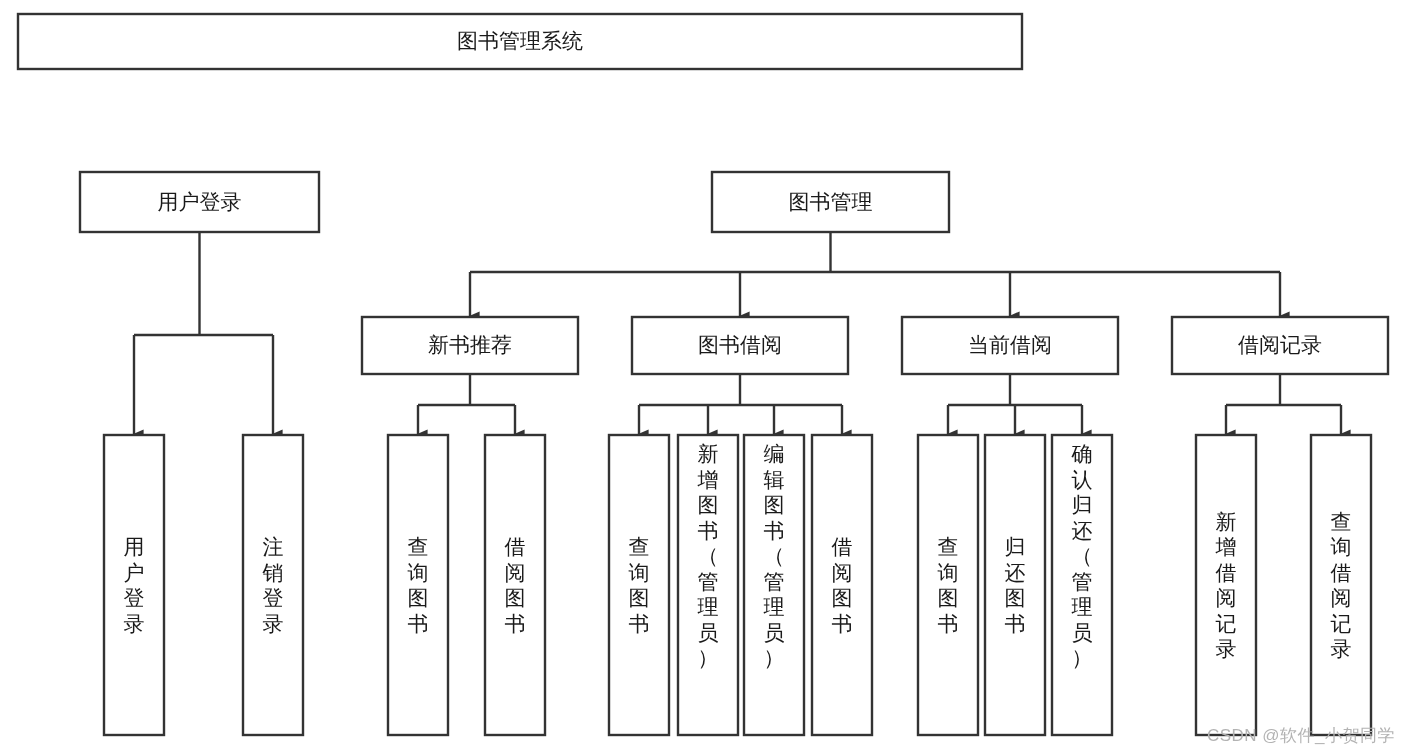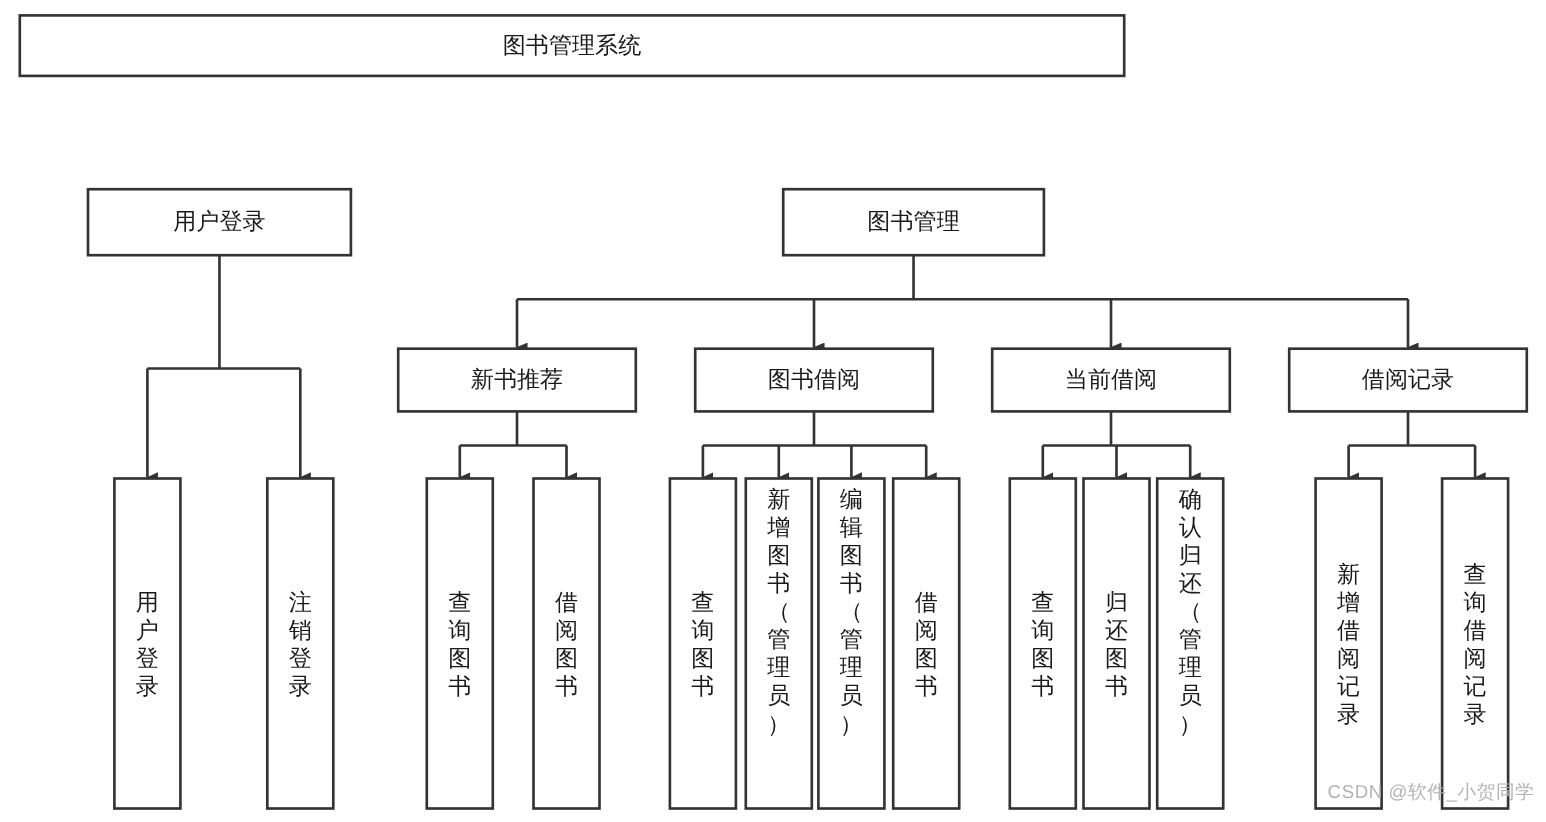--- a/index.html
+++ b/index.html
@@ -47,21 +47,21 @@
   }
   .edge-line {
     stroke: #333333;
     stroke-width: 2.4;
     fill: none;
     stroke-linecap: butt;
   }
   .watermark-text {
     position: absolute;
     right: 10px;
-    bottom: 16px;
+    bottom: 0;
     font-family: "Liberation Sans", "DejaVu Sans", sans-serif;
     font-size: 17px;
     color: #b3b3b3;
     letter-spacing: 0.5px;
     white-space: nowrap;
     pointer-events: none;
   }
 </style>
 </head>
 <body>

